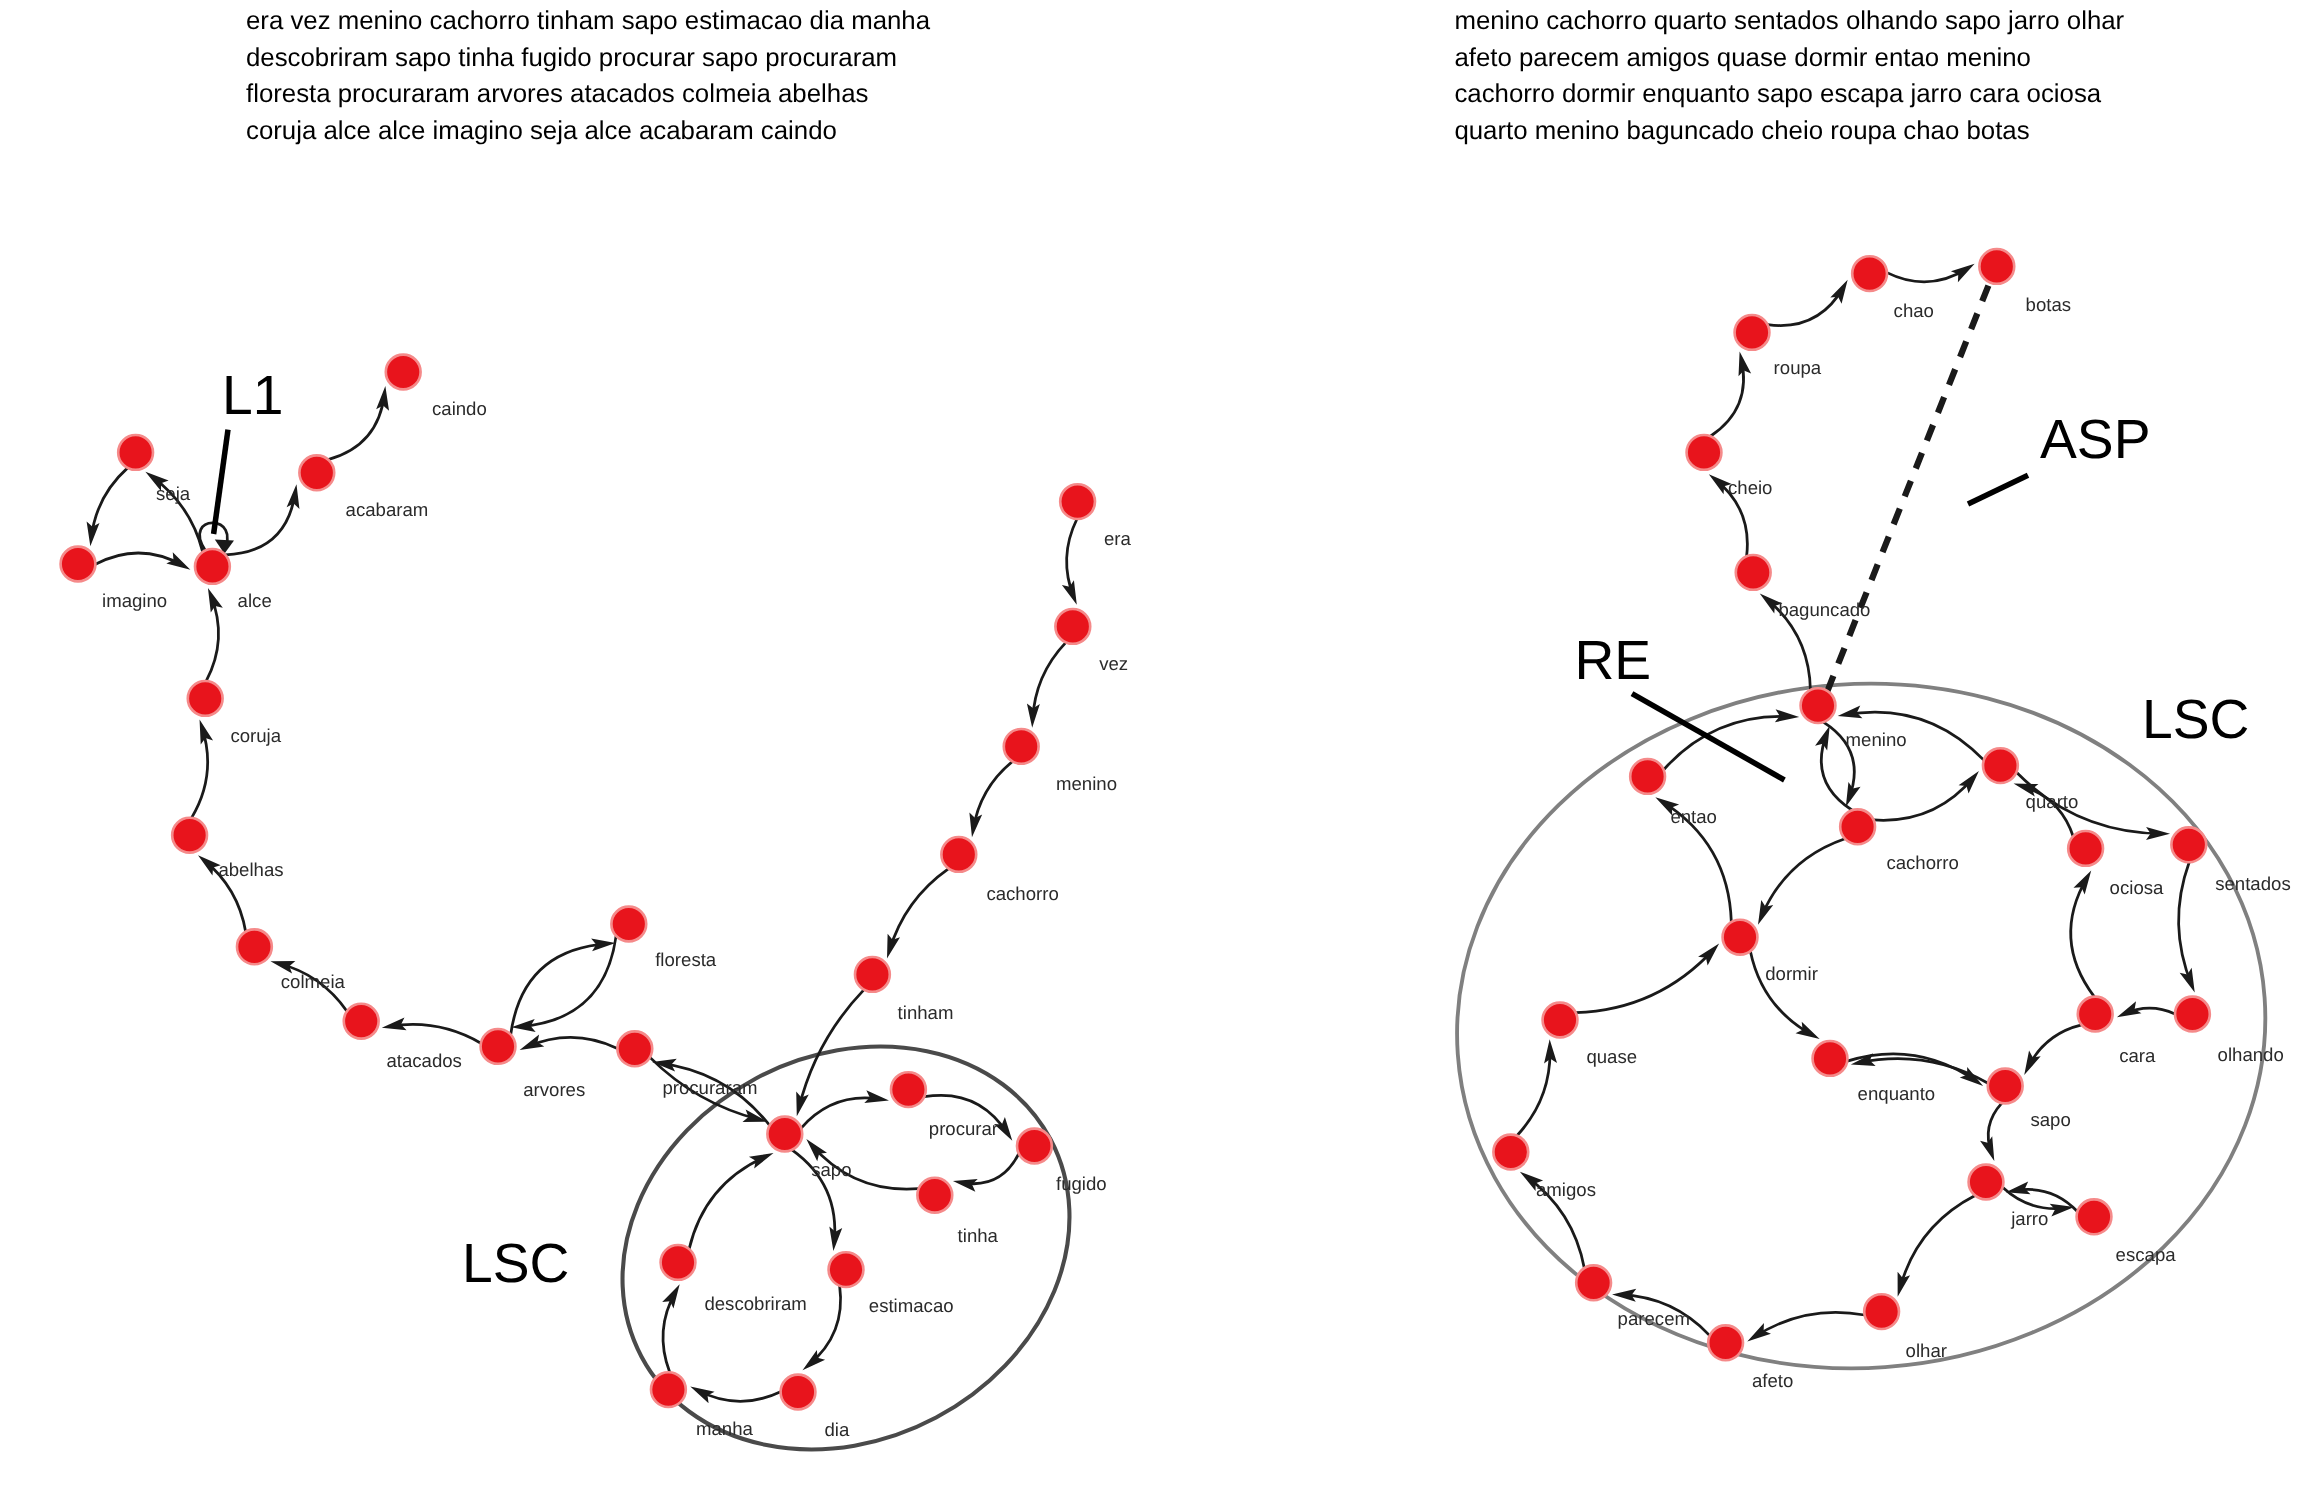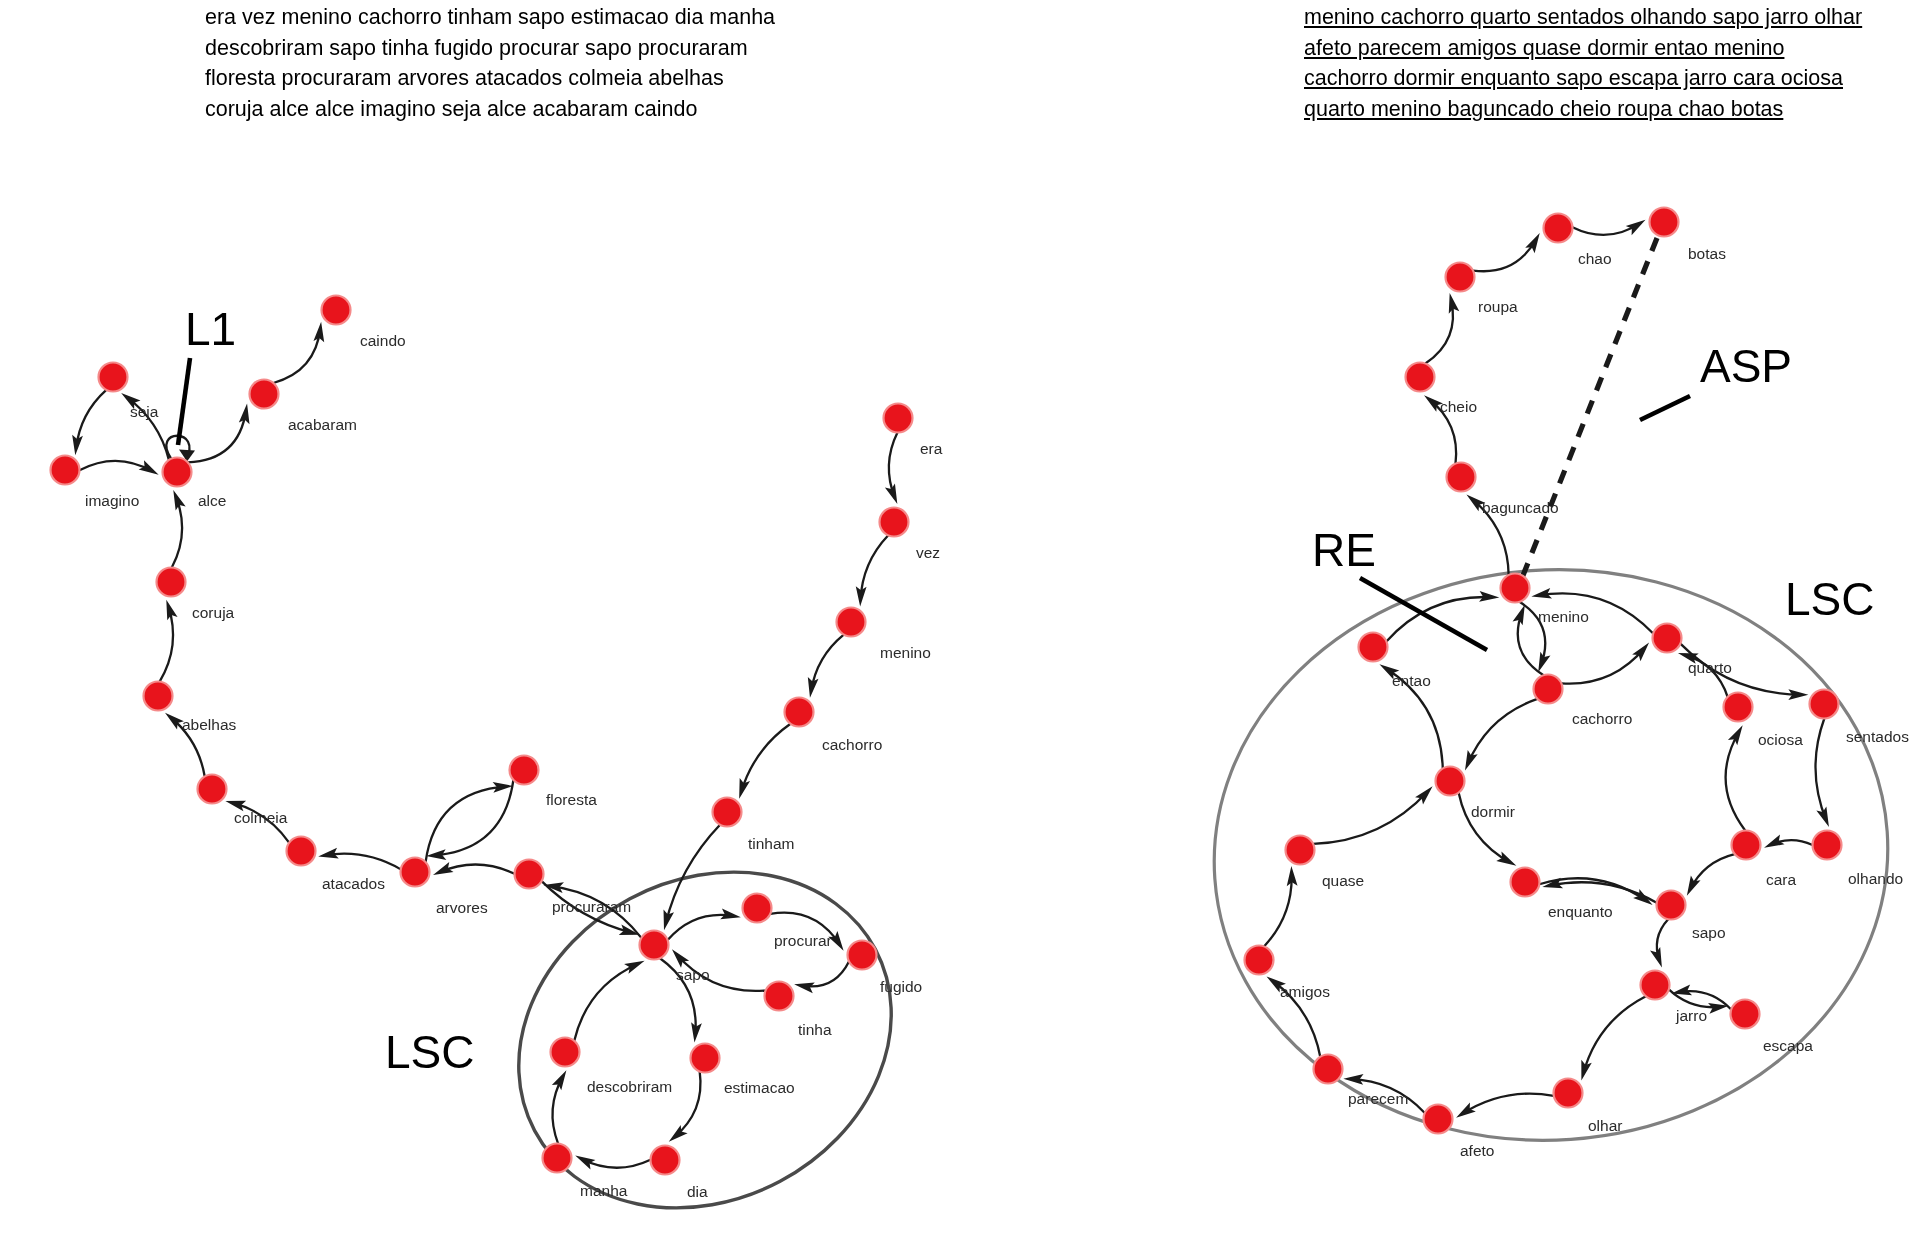--- a/index.html
+++ b/index.html
@@ -1,20 +1,20 @@
 <!DOCTYPE html>
 <html><head>
 <meta charset="utf-8">
 <style>
   html,body{margin:0;padding:0;background:#ffffff;}
   body{width:1920px;height:1242px;font-family:"Liberation Sans",sans-serif;overflow:hidden;position:relative;}
   #root{position:relative;width:1560px;height:1242px;}
   .textblock{position:absolute;font-family:"Liberation Sans",sans-serif;font-size:21.5px;color:#000000;line-height:1.42;white-space:pre;}
   #left-text{left:205px;top:2px;}
-  #right-text{left:1304px;top:2px;text-decoration:underline;}
+  #right-text{left:1212px;top:2px;}
   svg#graphs{position:absolute;left:0;top:0;width:1920px;height:1242px;}
   .node-circle{fill:#e8141c;stroke:#f58a8a;stroke-width:2.2;}
   .node-label{font-family:"Liberation Sans",sans-serif;font-size:15.5px;fill:#2b2b2b;}
   .edge{fill:none;stroke:#1a1a1a;stroke-width:2.3;}
   .edge-head{fill:#1a1a1a;stroke:none;}
   .cluster-ellipse{fill:none;stroke:#4a4a4a;stroke-width:3.4;}
   .cluster-ellipse.grey{stroke:#808080;stroke-width:3.2;}
   .annot-label{font-family:"Liberation Sans",sans-serif;font-size:46px;fill:#000000;}
   .annot-leader{stroke:#000000;stroke-width:3.4;fill:none;}
   .annot-leader.thick{stroke-width:4.6;}

